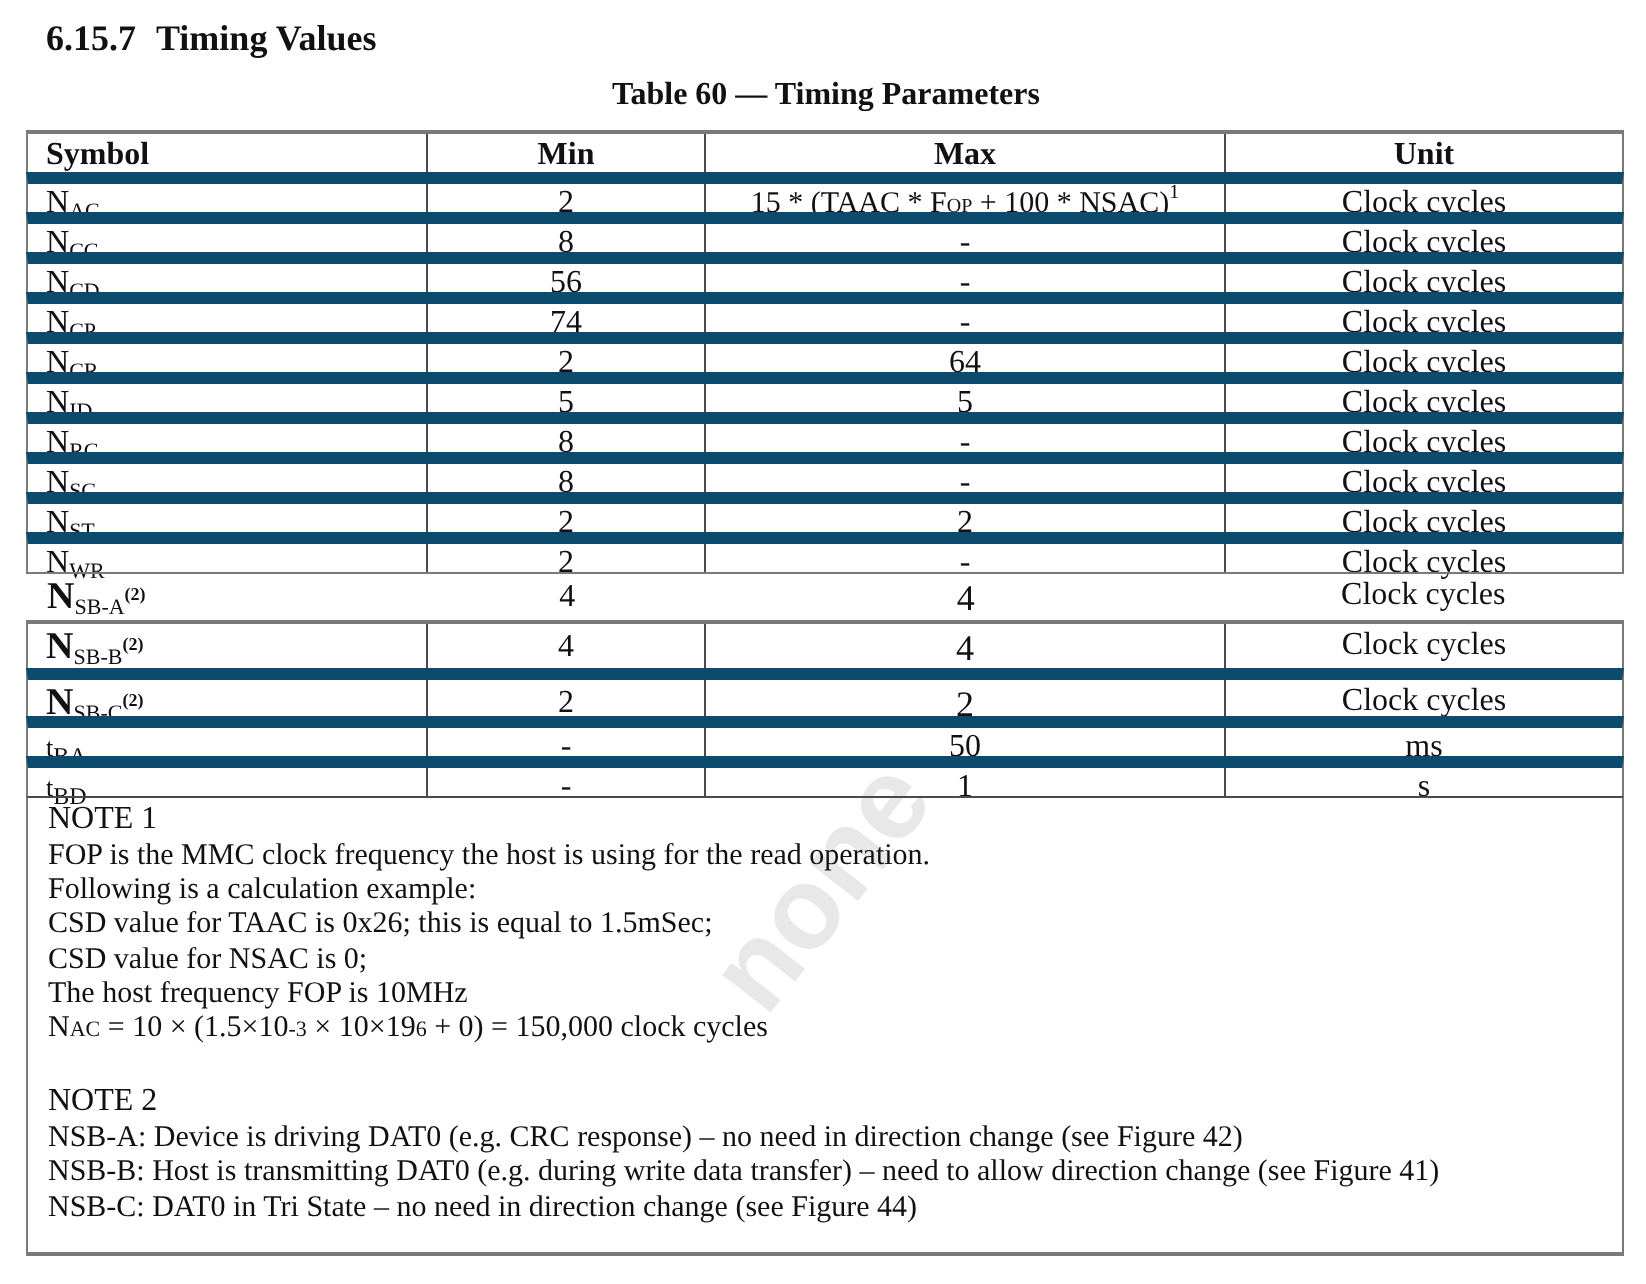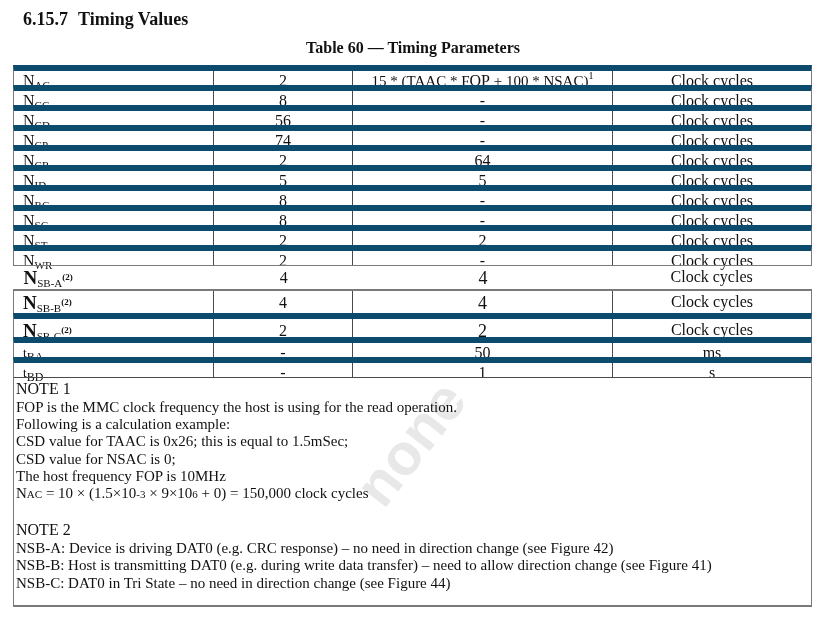--- a/index.html
+++ b/index.html
@@ -68,31 +68,31 @@
     .row.tall { height: 24px; line-height: 24px; }
     .row.tall .c-max { font-size: 18px; }
     .row.tall .c-unit { line-height: 21px; }
     .row.open { border-left: none; border-right: none; padding-left: 1.5px; padding-right: 1.5px; }
     .row.open .cell { border-right: none; }
     .row.thick-top { border-top: 2px solid #7a7a7a; }
     sub.s { font-size: 11px; vertical-align: -3px; line-height: 0; }
     sup.s { font-size: 10px; vertical-align: 7px; line-height: 0; }
     .big-n { font-size: 19px; font-weight: bold; }
     .sup2 { font-size: 9px; font-weight: bold; vertical-align: 4px; line-height: 0; }
-    .sc { font-size: 16px; }
+    .sc { font-size: 10px; }
     .t-sym { font-size: 13px; }
     .t-sym sub { font-size: 12px; vertical-align: -4px; line-height: 0; }
     .notes {
       border-top: 1px solid #4a4a4a;
       border-left: 1.5px solid #7a7a7a;
       border-right: 1.5px solid #7a7a7a;
       border-bottom: 2px solid #7a7a7a;
       box-sizing: border-box;
       height: 230px;
-      padding: 1px 2px;
+      padding: 1px 10px;
       font-size: 15px;
       line-height: 17.2px;
       position: relative;
     }
     .note-title { font-size: 16px; line-height: 20px; }
     .note-gap { height: 17px; }
     .nac-eq .sc-n { font-size: 15px; }
     .nac-eq .sc-small { font-size: 11px; }
     .watermark {
       position: absolute;
@@ -114,20 +114,26 @@
 <body>
 
 <h2 class="section-heading"><span class="num">6.15.7</span><span>Timing Values</span></h2>
 
 <div class="table-caption">Table 60 — Timing Parameters</div>
 
 <div class="watermark">none</div>
 
 <div class="tbl">
 
+  <div class="row header">
+    <div class="cell c-sym" style="text-align:left">Symbol</div>
+    <div class="cell c-min">Min</div>
+    <div class="cell c-max">Max</div>
+    <div class="cell c-unit">Unit</div>
+  </div>
 
   <div class="row thin-top">
     <div class="cell c-sym"><span>N</span><sub class="s">AC</sub></div>
     <div class="cell c-min">2</div>
     <div class="cell c-max" style="font-size:15px"><span>15 * (TAAC * F</span><span class="sc">OP</span><span> + 100 * NSAC)</span><sup class="s">1</sup></div>
     <div class="cell c-unit">Clock cycles</div>
   </div>
 
   <div class="row thin-top">
     <div class="cell c-sym"><span>N</span><sub class="s">CC</sub></div>
@@ -219,20 +225,20 @@
     <div class="cell c-unit">s</div>
   </div>
 
   <div class="notes">
     <div class="note-title">NOTE 1</div>
     <div>FOP is the MMC clock frequency the host is using for the read operation.</div>
     <div>Following is a calculation example:</div>
     <div>CSD value for TAAC is 0x26; this is equal to 1.5mSec;</div>
     <div>CSD value for NSAC is 0;</div>
     <div>The host frequency FOP is 10MHz</div>
-    <div class="nac-eq"><span class="sc-n">N</span><span class="sc-small">AC</span><span> = 10 × (1.5×10</span><span class="sc-small">-3</span><span> × 9×10</span><span class="sc-small">6</span><span> + 0) = 150,000 clock cycles</span></div>
+    <div class="nac-eq"><span class="sc-n">N</span><span class="sc-small">AC</span><span> = 10 × (1.5×10</span><span class="sc-small">-3</span><span> × 10×19</span><span class="sc-small">6</span><span> + 0) = 150,000 clock cycles</span></div>
     <div class="note-gap"></div>
     <div class="note-title">NOTE 2</div>
     <div>NSB-A: Device is driving DAT0 (e.g. CRC response) – no need in direction change (see Figure 42)</div>
     <div>NSB-B: Host is transmitting DAT0 (e.g. during write data transfer) – need to allow direction change (see Figure 41)</div>
     <div>NSB-C: DAT0 in Tri State – no need in direction change (see Figure 44)</div>
   </div>
 </div>
 
 </body></html>

